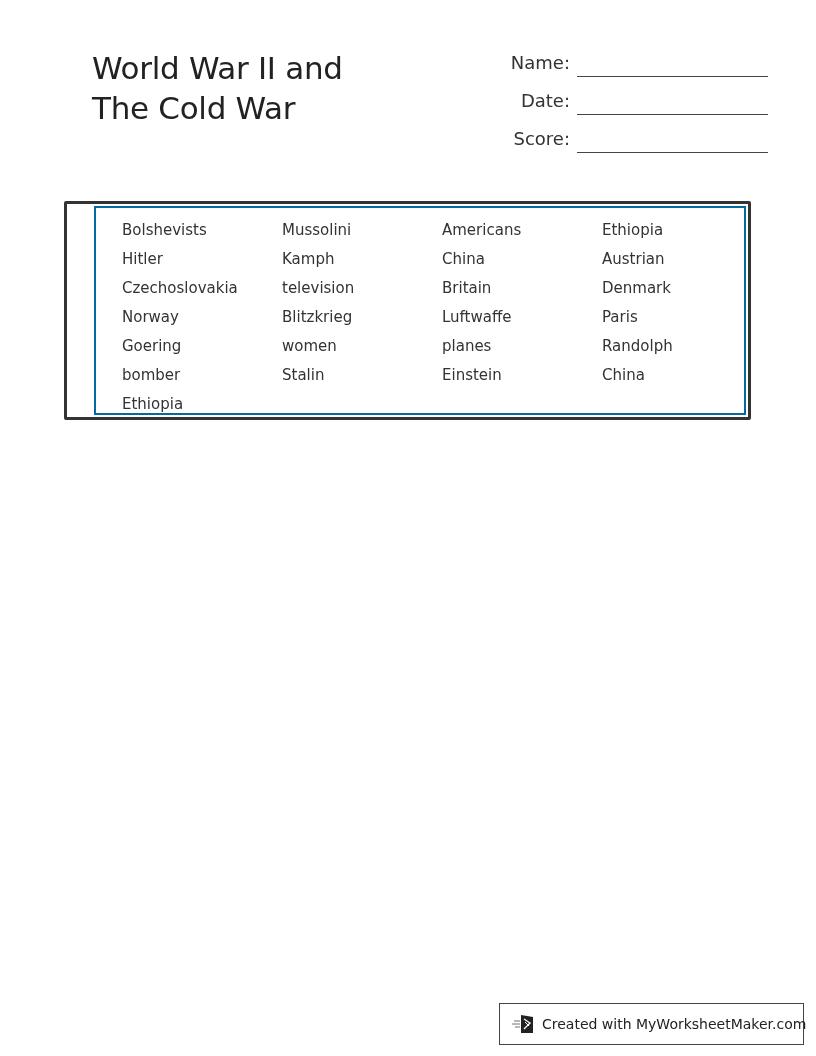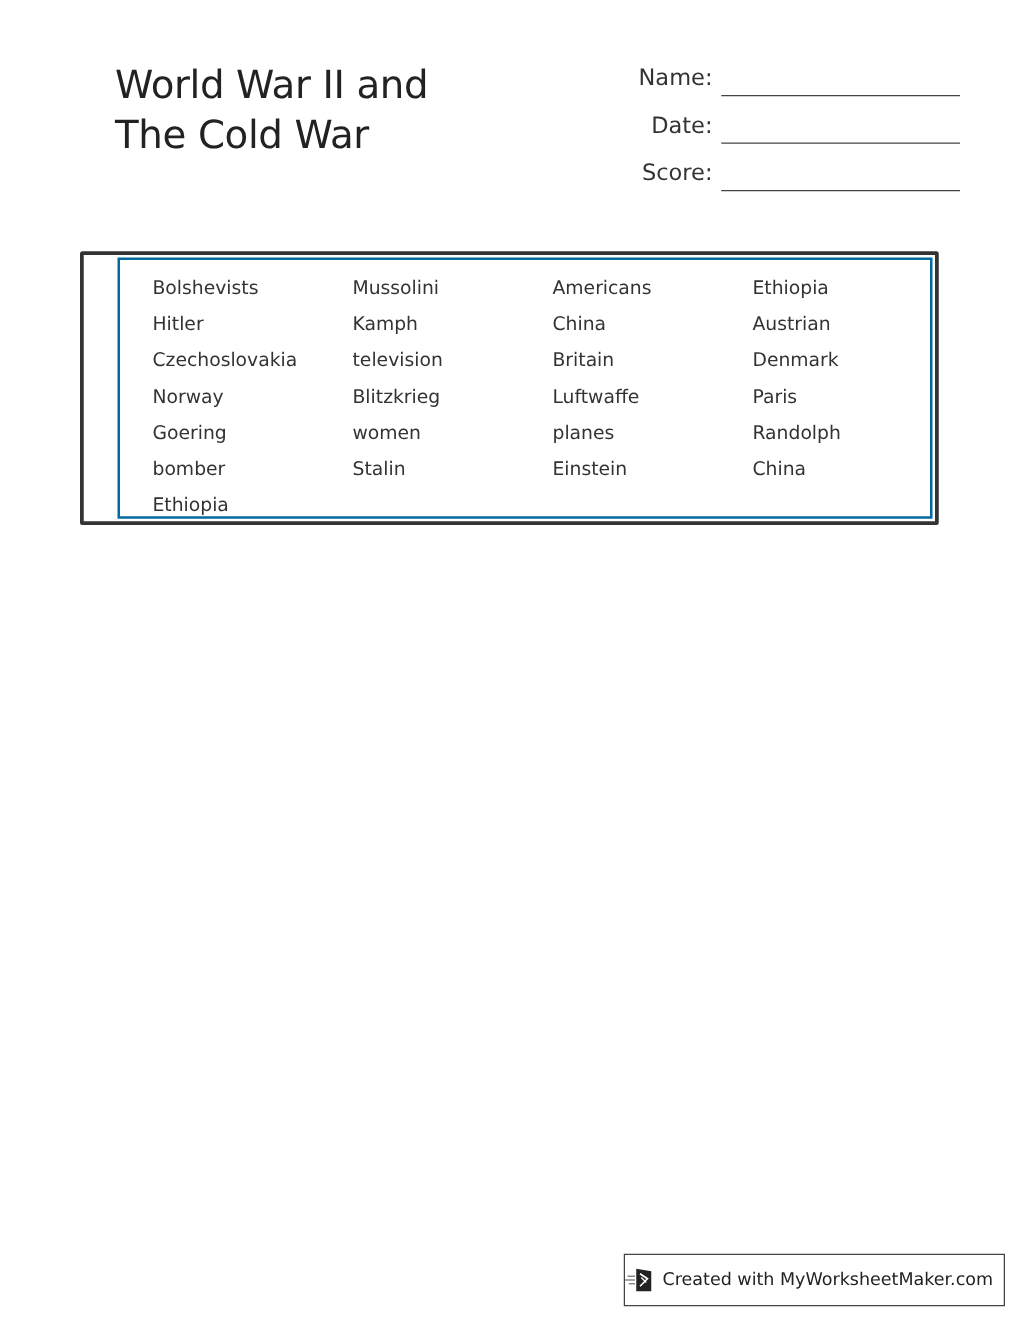--- a/index.html
+++ b/index.html
@@ -34,21 +34,21 @@
     }
     .word-grid {
       position: absolute; left: 26px; top: 11px;
       display: grid; grid-template-columns: 160px 160px 160px 160px;
       grid-auto-rows: 29px;
     }
     .word { font-size: 15px; line-height: 22px; color: #333; white-space: nowrap; }
     .footer {
       position: absolute; left: 499px; top: 1003px; width: 305px; height: 42px;
       border: 1px solid #444; box-sizing: border-box;
-      display: flex; align-items: center; padding-left: 0;
+      display: flex; align-items: center; padding-left: 12px;
     }
     .footer-icon { width: 24px; height: 24px; margin-right: 6px; }
     .footer-text { font-size: 14px; color: #222; white-space: nowrap; }
   </style>
 </head>
 <body>
 
 <h1 class="title">
   <span>World War II and</span>
   <span>The Cold War</span>

